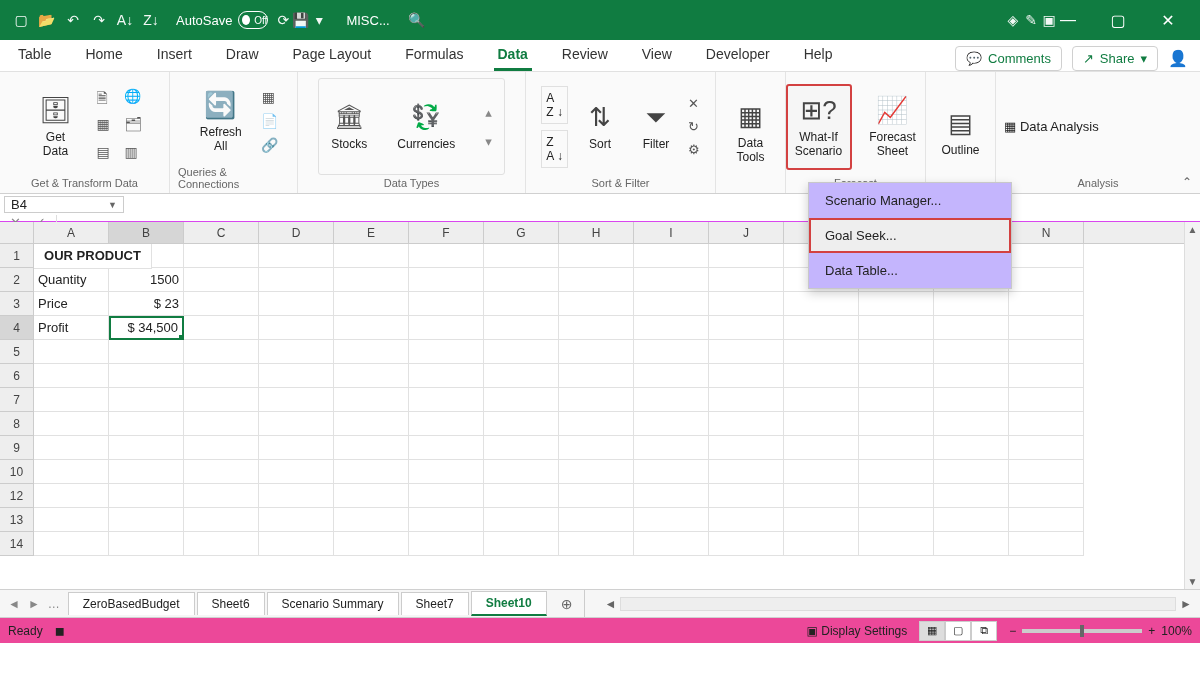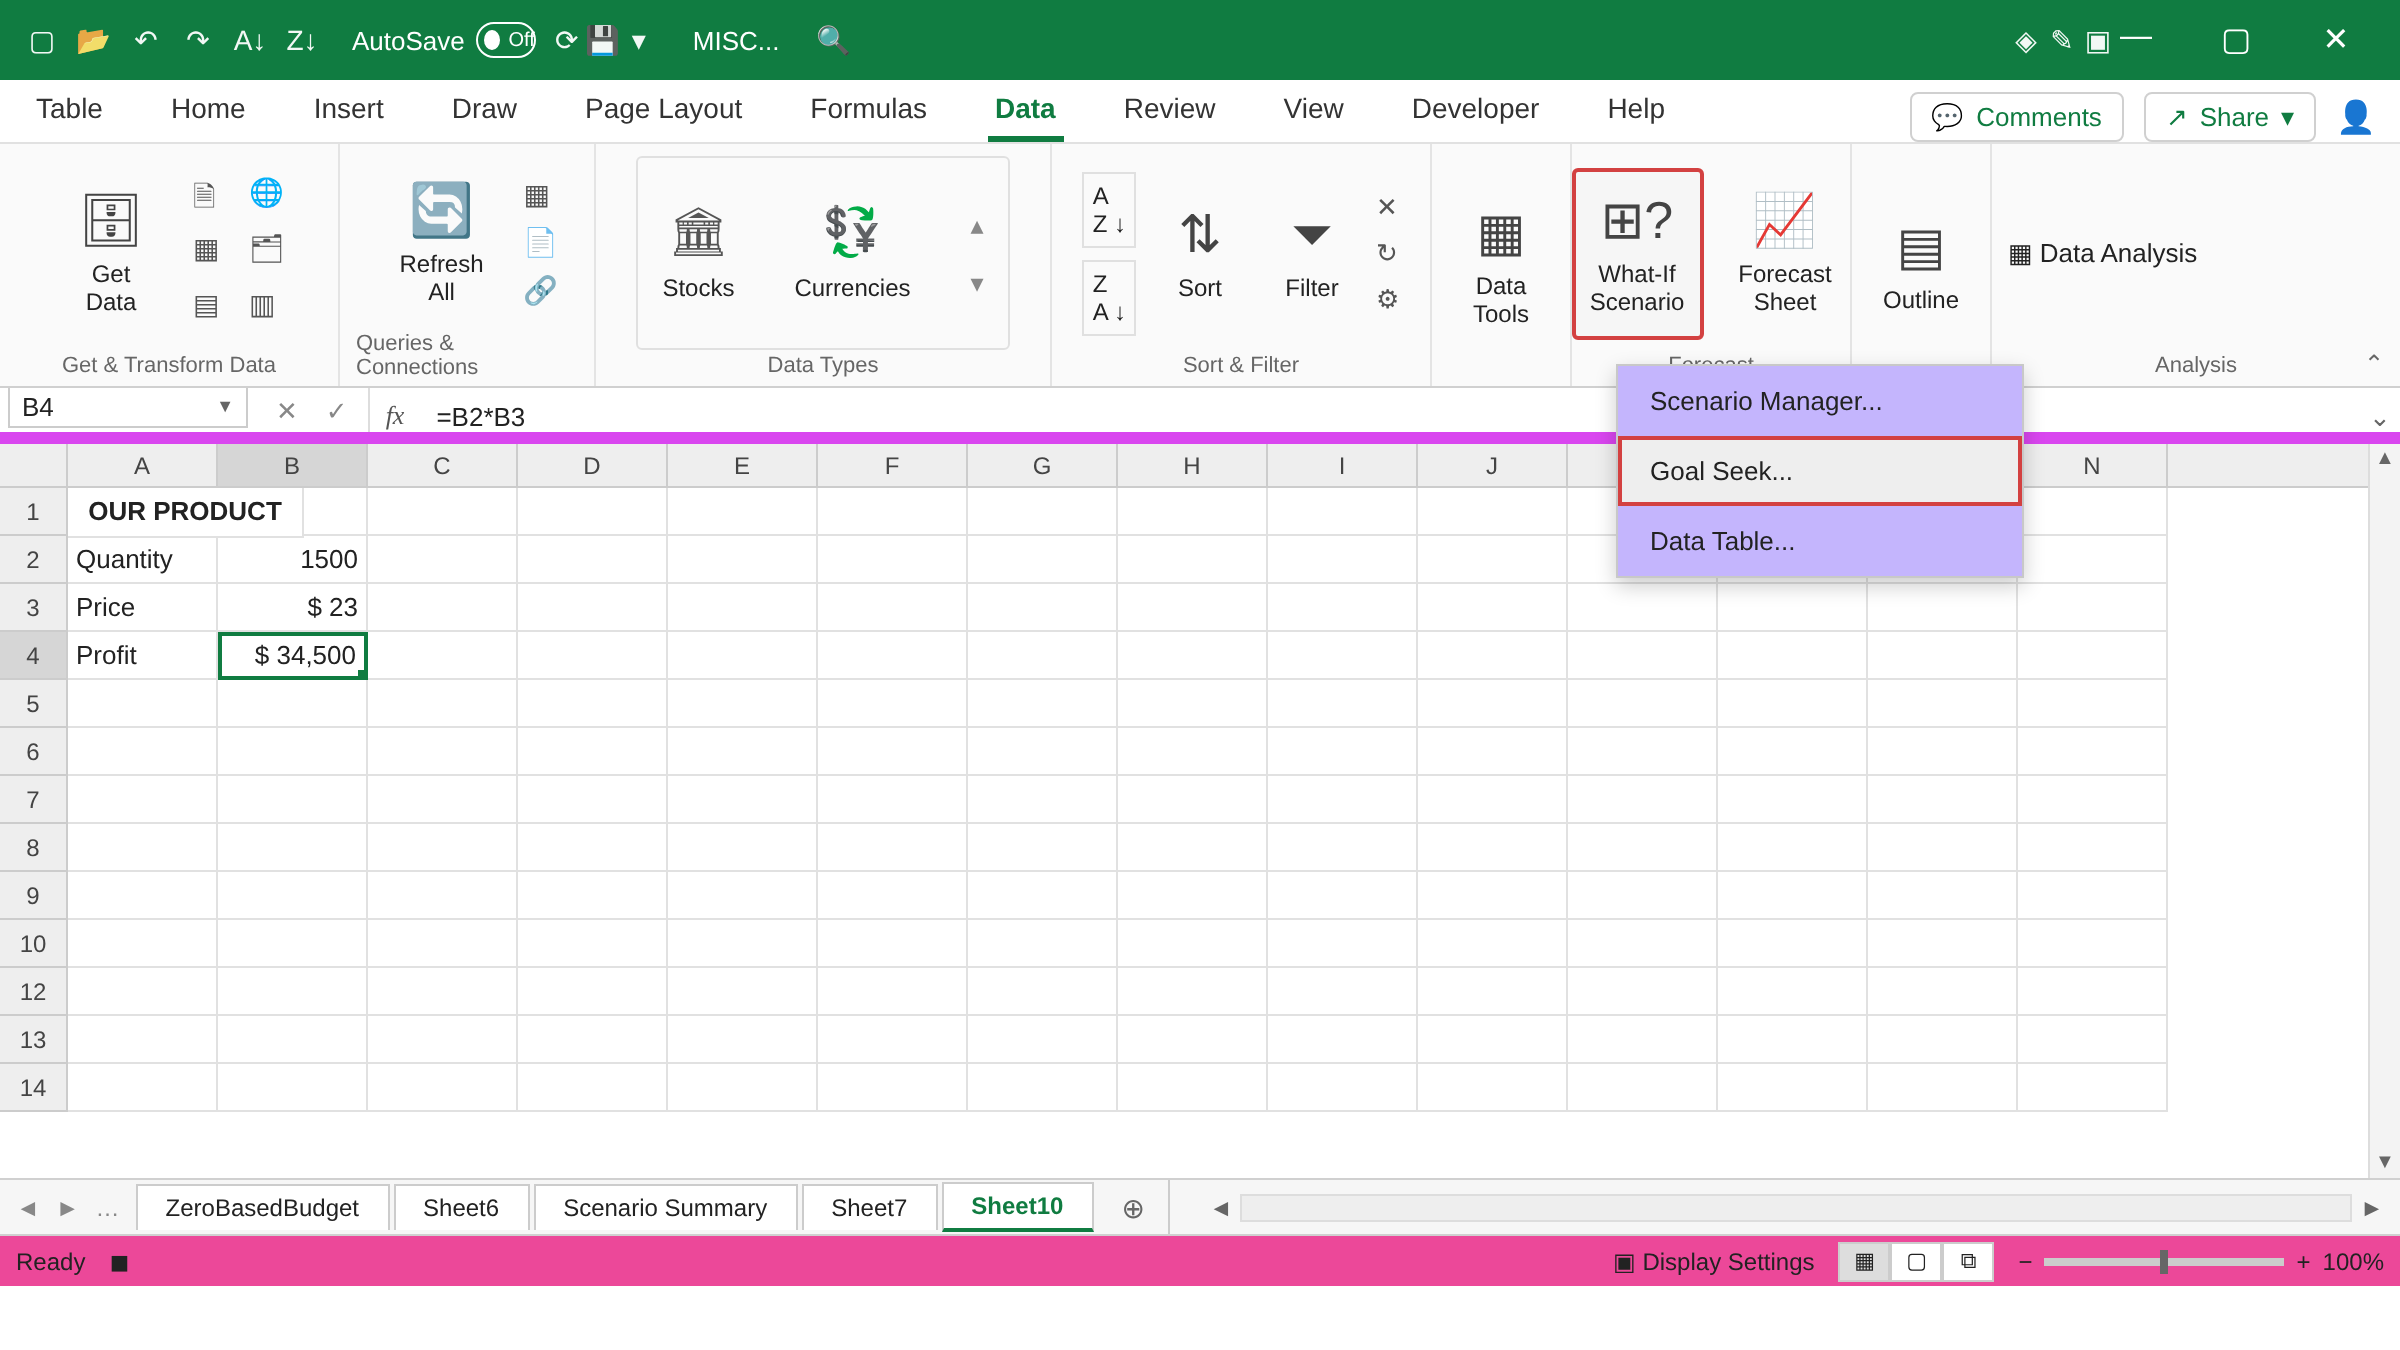--- a/index.html
+++ b/index.html
@@ -36,21 +36,21 @@
   .datatypes .controls {border:1px solid #e0e0e0; border-radius:3px; padding:6px 12px; display:flex; gap:30px;}
   .dt-item{display:flex;flex-direction:column;align-items:center;font-size:12px;gap:6px;}
   .dt-item .dticon{font-size:24px;color:#555;}
   .sortcol{display:flex;flex-direction:column;gap:6px;font-size:12px;border:1px solid #e0e0e0;padding:4px;}
   .collapse-caret{position:absolute;right:8px;bottom:4px;font-size:12px;color:#666;}
   
   .whatif-menu{position:absolute; left:808px; top:182px; width:204px; background:#c4b5fd; border:1px solid #c8c8c8; box-shadow:0 4px 10px rgba(0,0,0,.2); z-index:50;}
   .whatif-menu .mitem{padding:10px 16px; font-size:13px;}
   .whatif-menu .mitem.hover{background:#eee; outline:2px solid #d34141; outline-offset:-2px;}
   
-  .fbar{height:28px;border-bottom:6px solid #d946ef;display:flex;align-items:flex-end;font-size:13px;}
+  .fbar{height:28px;border-bottom:1px solid #d946ef;display:flex;align-items:flex-start;font-size:13px;flex-direction:column;}
   .namebox{width:120px;border:1px solid #ccc;margin:2px 4px;height:22px;display:flex;align-items:center;padding:0 6px;justify-content:space-between;}
   .namebox .dd{font-size:9px;color:#666;}
   .fx-controls{display:flex;align-items:center;gap:14px;padding:0 10px;color:#888;border-right:1px solid #ddd;height:100%;}
   .fx-label{font-style:italic;font-family:"Times New Roman",serif;color:#555;padding:0 8px;}
   .formula-input{flex:1;padding:0 8px;}
   .fbar .expand{width:20px;text-align:center;color:#666;}
   
   .grid{position:relative;}
   .colheads{display:flex;height:22px;background:#eee;border-bottom:1px solid #ccc;}
   .corner{width:34px;border-right:1px solid #ccc;background:#eee;}

